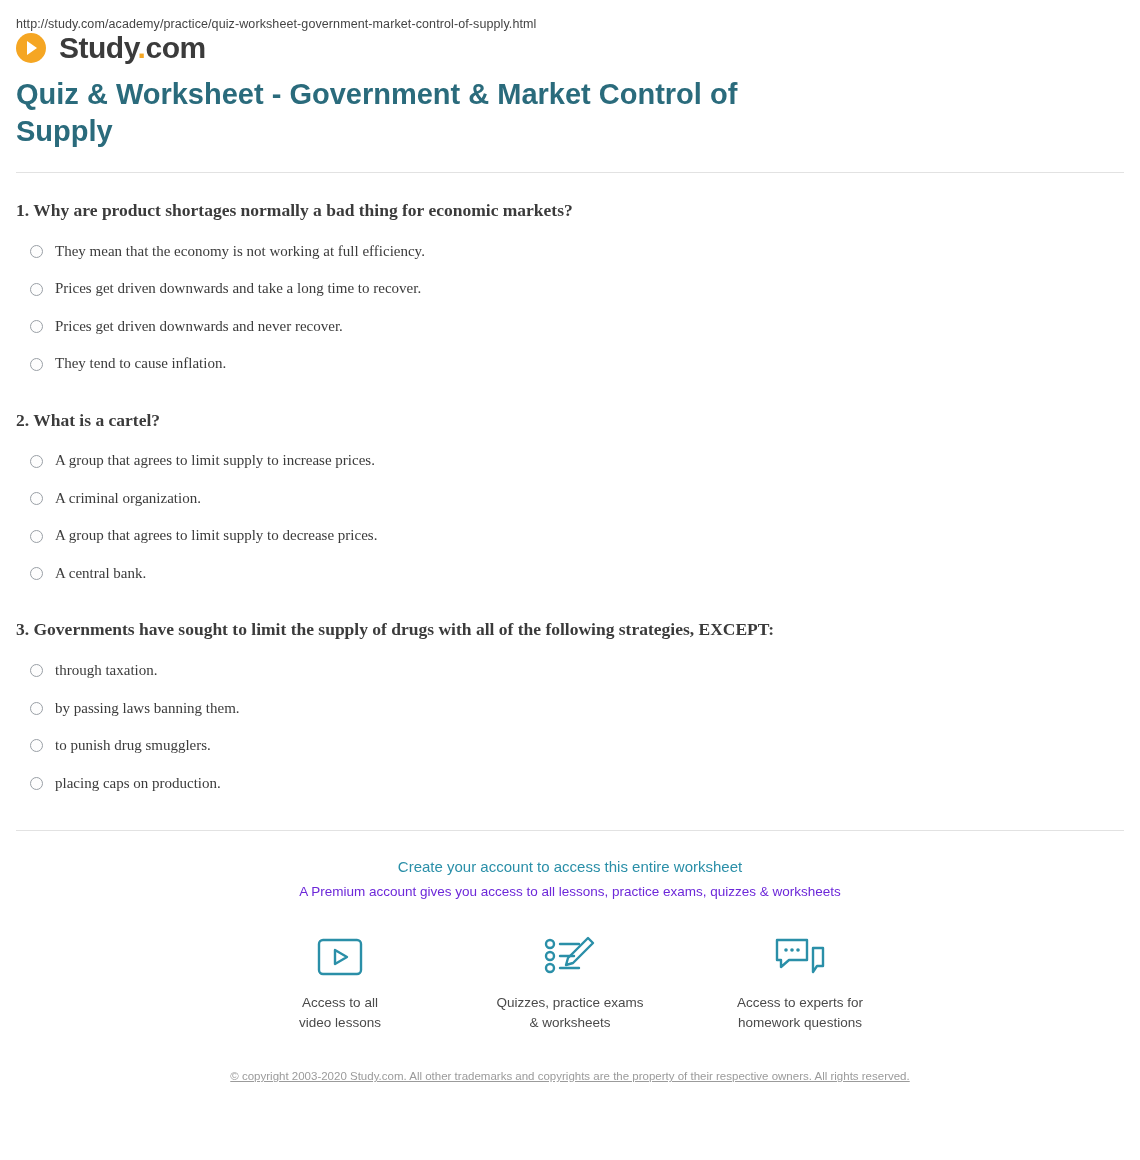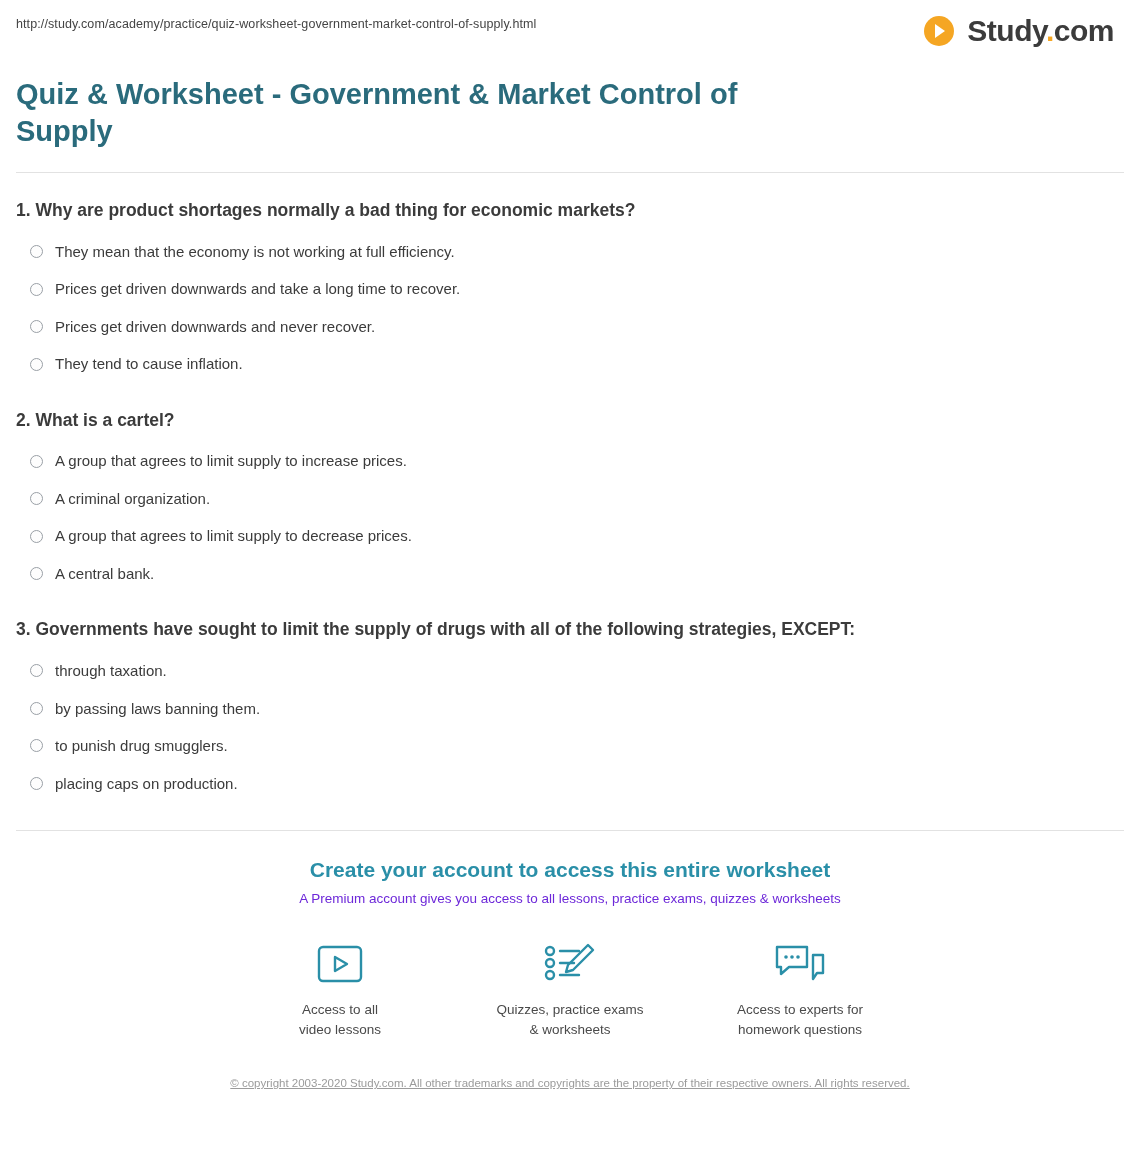--- a/index.html
+++ b/index.html
@@ -21,20 +21,21 @@
     padding: 14px 16px 0 16px;
     position: relative;
   }
 
   
   .topbar {
     display: flex;
     align-items: flex-start;
     justify-content: space-between;
     height: 44px;
+    flex-direction: column;
   }
   .url {
     font-size: 12.5px;
     color: #444;
     padding-top: 3px;
     letter-spacing: 0.1px;
   }
   .logo {
     display: flex;
     align-items: center;
@@ -79,21 +80,21 @@
     margin: 18px 0 0 0;
     max-width: 820px;
   }
   .rule {
     border: 0;
     border-top: 1px solid #e2e2e2;
     margin: 22px 0 0 0;
   }
 
   
-  .questions { margin-top: 11px; }
+  .questions { margin-top: 11px; font-family: Liberation Serif, serif; }
   .question { margin-top: 26px; }
   .q-text {
     font-size: 17.5px;
     font-weight: bold;
     color: #3b3b3b;
     line-height: 1.35;
     margin: 0 0 10px 0;
   }
   .choices { margin: 0; padding: 0; list-style: none; }
   .choice {
@@ -117,24 +118,24 @@
   }
 
   
   .footer-rule {
     border: 0;
     border-top: 1px solid #e2e2e2;
     margin: 28px 0 0 0;
   }
   .cta { text-align: center; margin-top: 27px; }
   .cta-head {
-    font-size: 21px;
+    font-size: 15px;
     color: #2a8fa8;
     margin: 0;
-    font-weight: bold;
+    font-weight: normal;
     text-align: center;
   }
   .cta-sub {
     font-size: 13.5px;
     color: #6d28d9;
     margin: 9px 0 0 0;
   }
   .perks {
     display: flex;
     justify-content: center;

